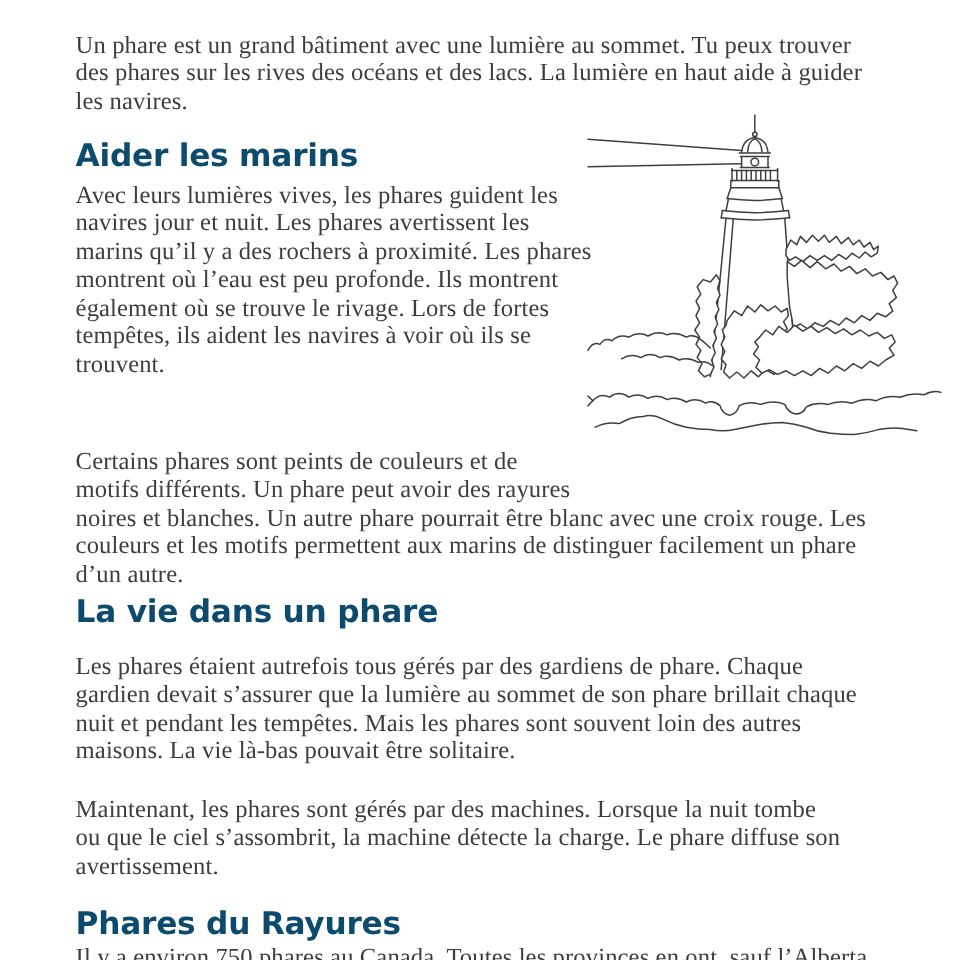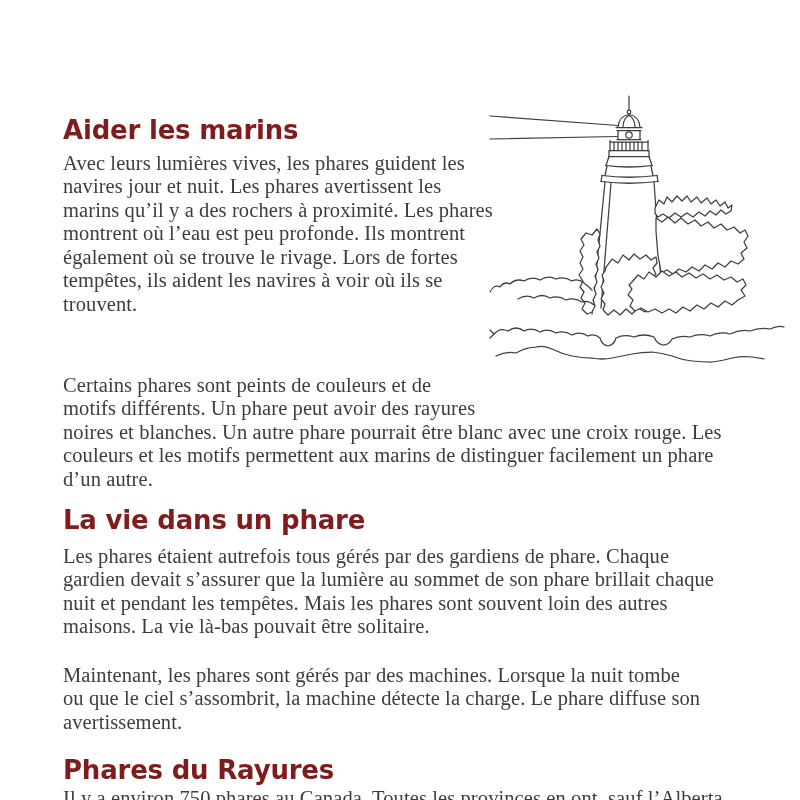--- a/index.html
+++ b/index.html
@@ -21,56 +21,59 @@
     white-space:pre-line;
     letter-spacing:0.1px;
   }
   .heading{
     position:absolute;
     left:63px;
     font-family:"DejaVu Sans", sans-serif;
     font-weight:bold;
     font-size:26px;
     line-height:32px;
-    color:#7f1d1d;
+    color:#0c4a6e;
     letter-spacing:-0.2px;
     white-space:nowrap;
   }
   .illustration{
     position:absolute;
     left:488px;
     top:86px;
     width:312px;
     height:292px;
   }
 </style>
 </head>
 <body>
 
 <div class="page">
 
+  <p class="para" style="top:6px">Un phare est un grand bâtiment avec une lumière au sommet. Tu peux trouver
+des phares sur les rives des océans et des lacs. La lumière en haut aide à guider
+les navires.</p>
 
   <h2 class="heading" style="top:92px">Aider les marins</h2>
 
   <p class="para" style="top:131px;width:440px">Avec leurs lumières vives, les phares guident les
 navires jour et nuit. Les phares avertissent les
 marins qu’il y a des rochers à proximité. Les phares
 montrent où l’eau est peu profonde. Ils montrent
 également où se trouve le rivage. Lors de fortes
 tempêtes, ils aident les navires à voir où ils se
 trouvent.</p>
 
 
   <p class="para" style="top:353px">Certains phares sont peints de couleurs et de
 motifs différents. Un phare peut avoir des rayures
 noires et blanches. Un autre phare pourrait être blanc avec une croix rouge. Les
 couleurs et les motifs permettent aux marins de distinguer facilement un phare
 d’un autre.</p>
 
-  <h2 class="heading" style="top:482px">La vie dans un phare</h2>
+  <h2 class="heading" style="top:472px">La vie dans un phare</h2>
 
   <p class="para" style="top:643px">Maintenant, les phares sont gérés par des machines. Lorsque la nuit tombe
 ou que le ciel s’assombrit, la machine détecte la charge. Le phare diffuse son
 avertissement.</p>
 
   <p class="para" style="top:524px">Les phares étaient autrefois tous gérés par des gardiens de phare. Chaque
 gardien devait s’assurer que la lumière au sommet de son phare brillait chaque
 nuit et pendant les tempêtes. Mais les phares sont souvent loin des autres
 maisons. La vie là-bas pouvait être solitaire.</p>
 

